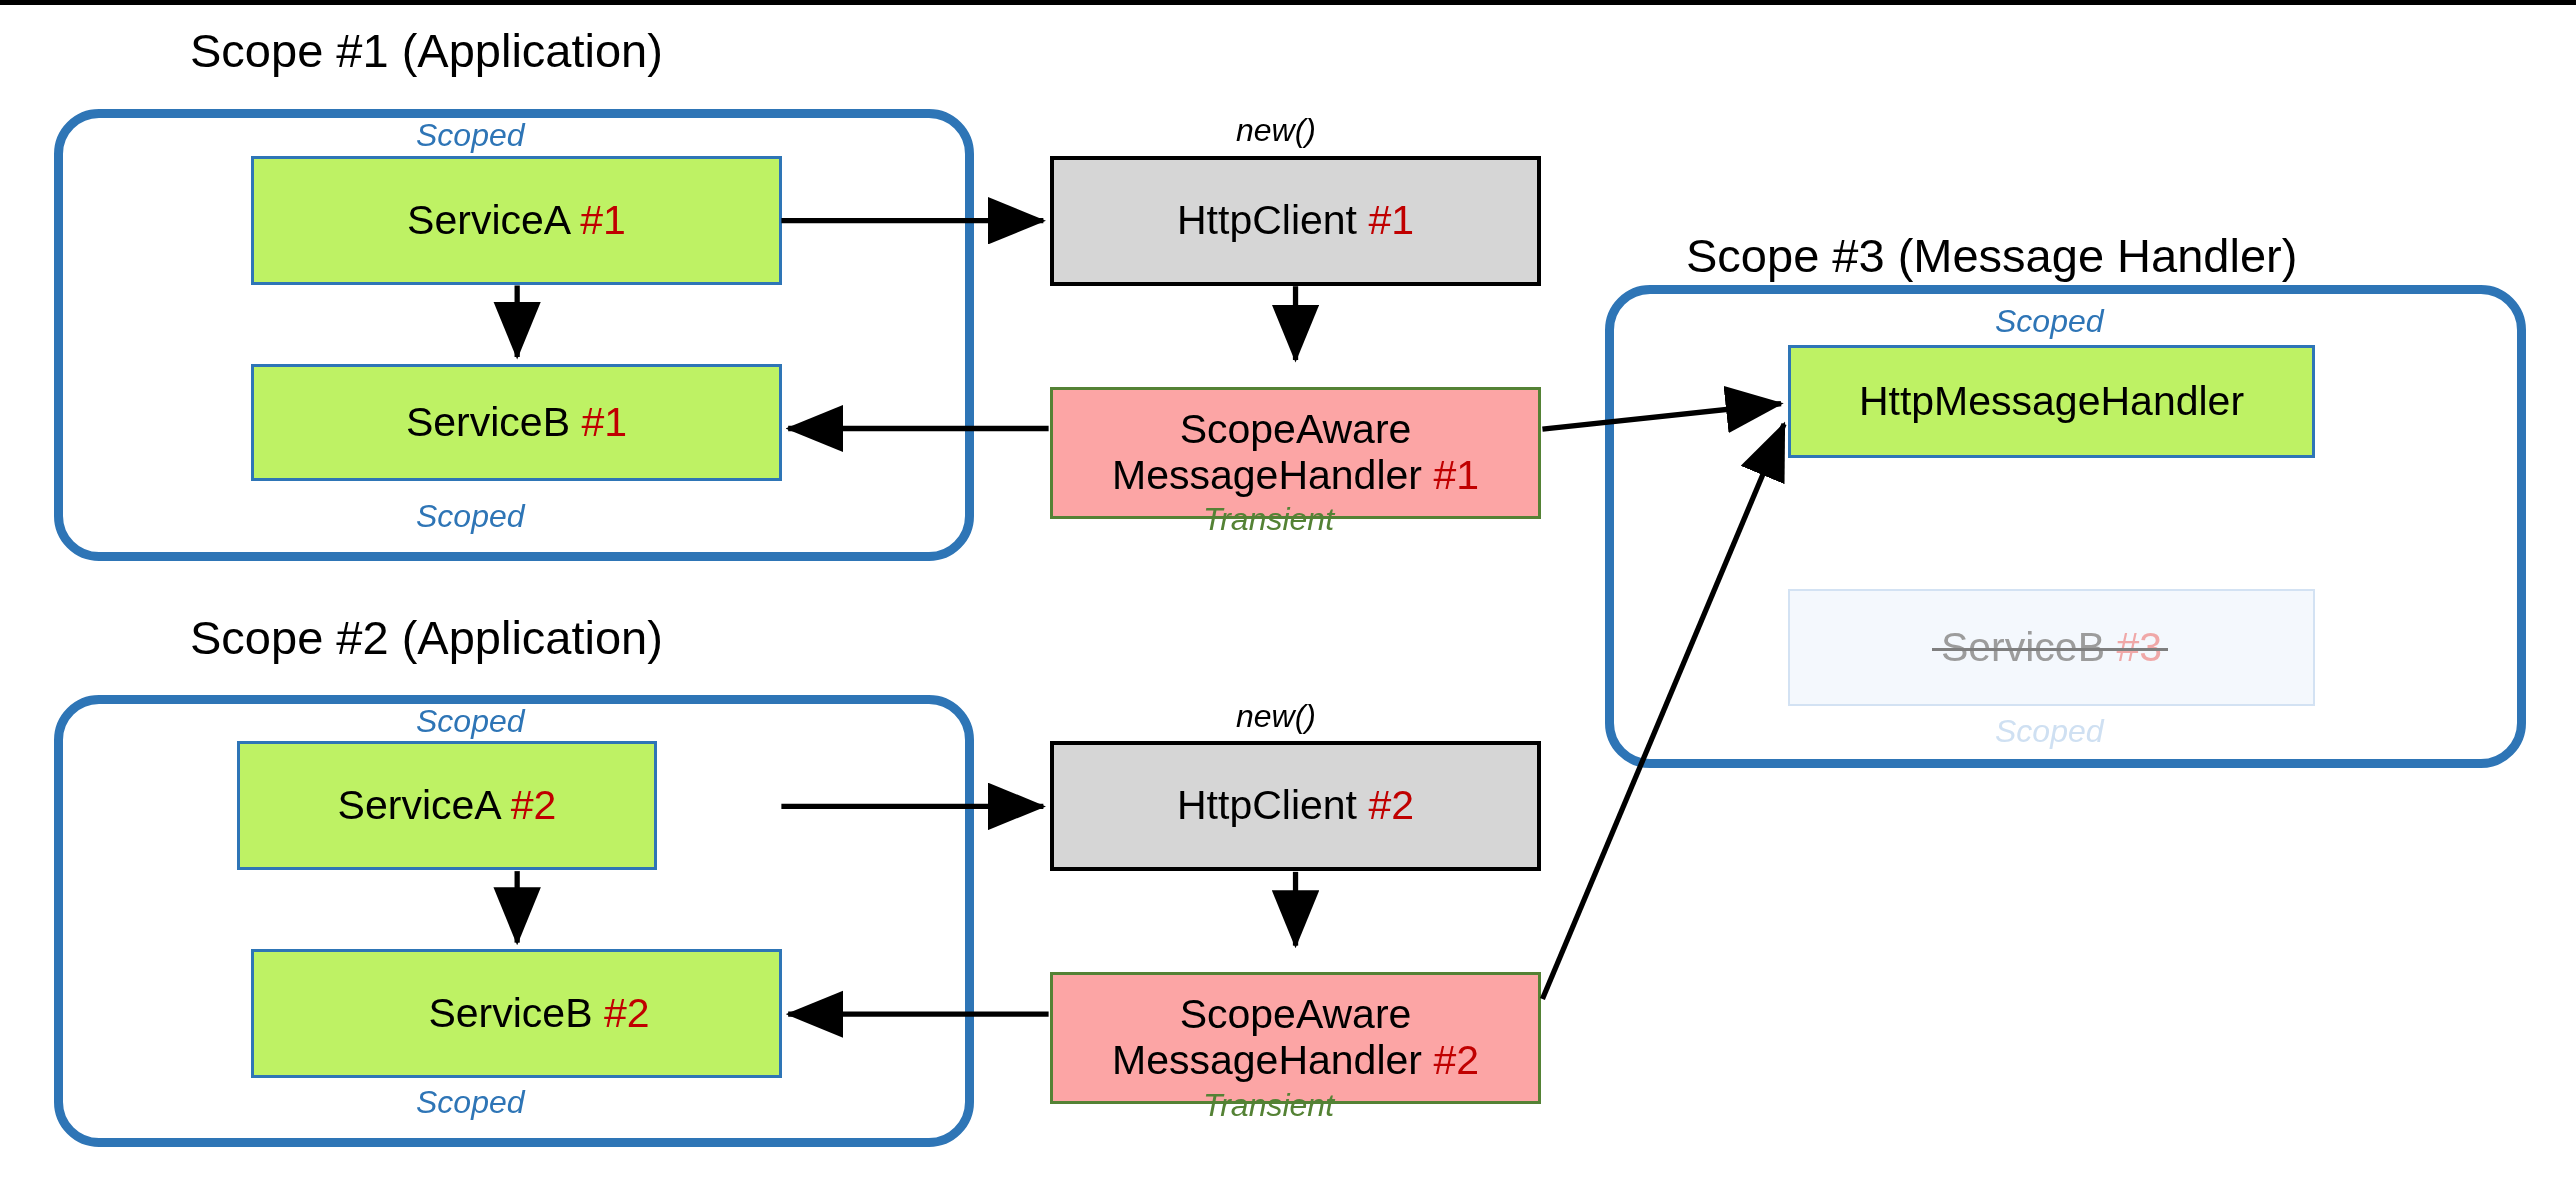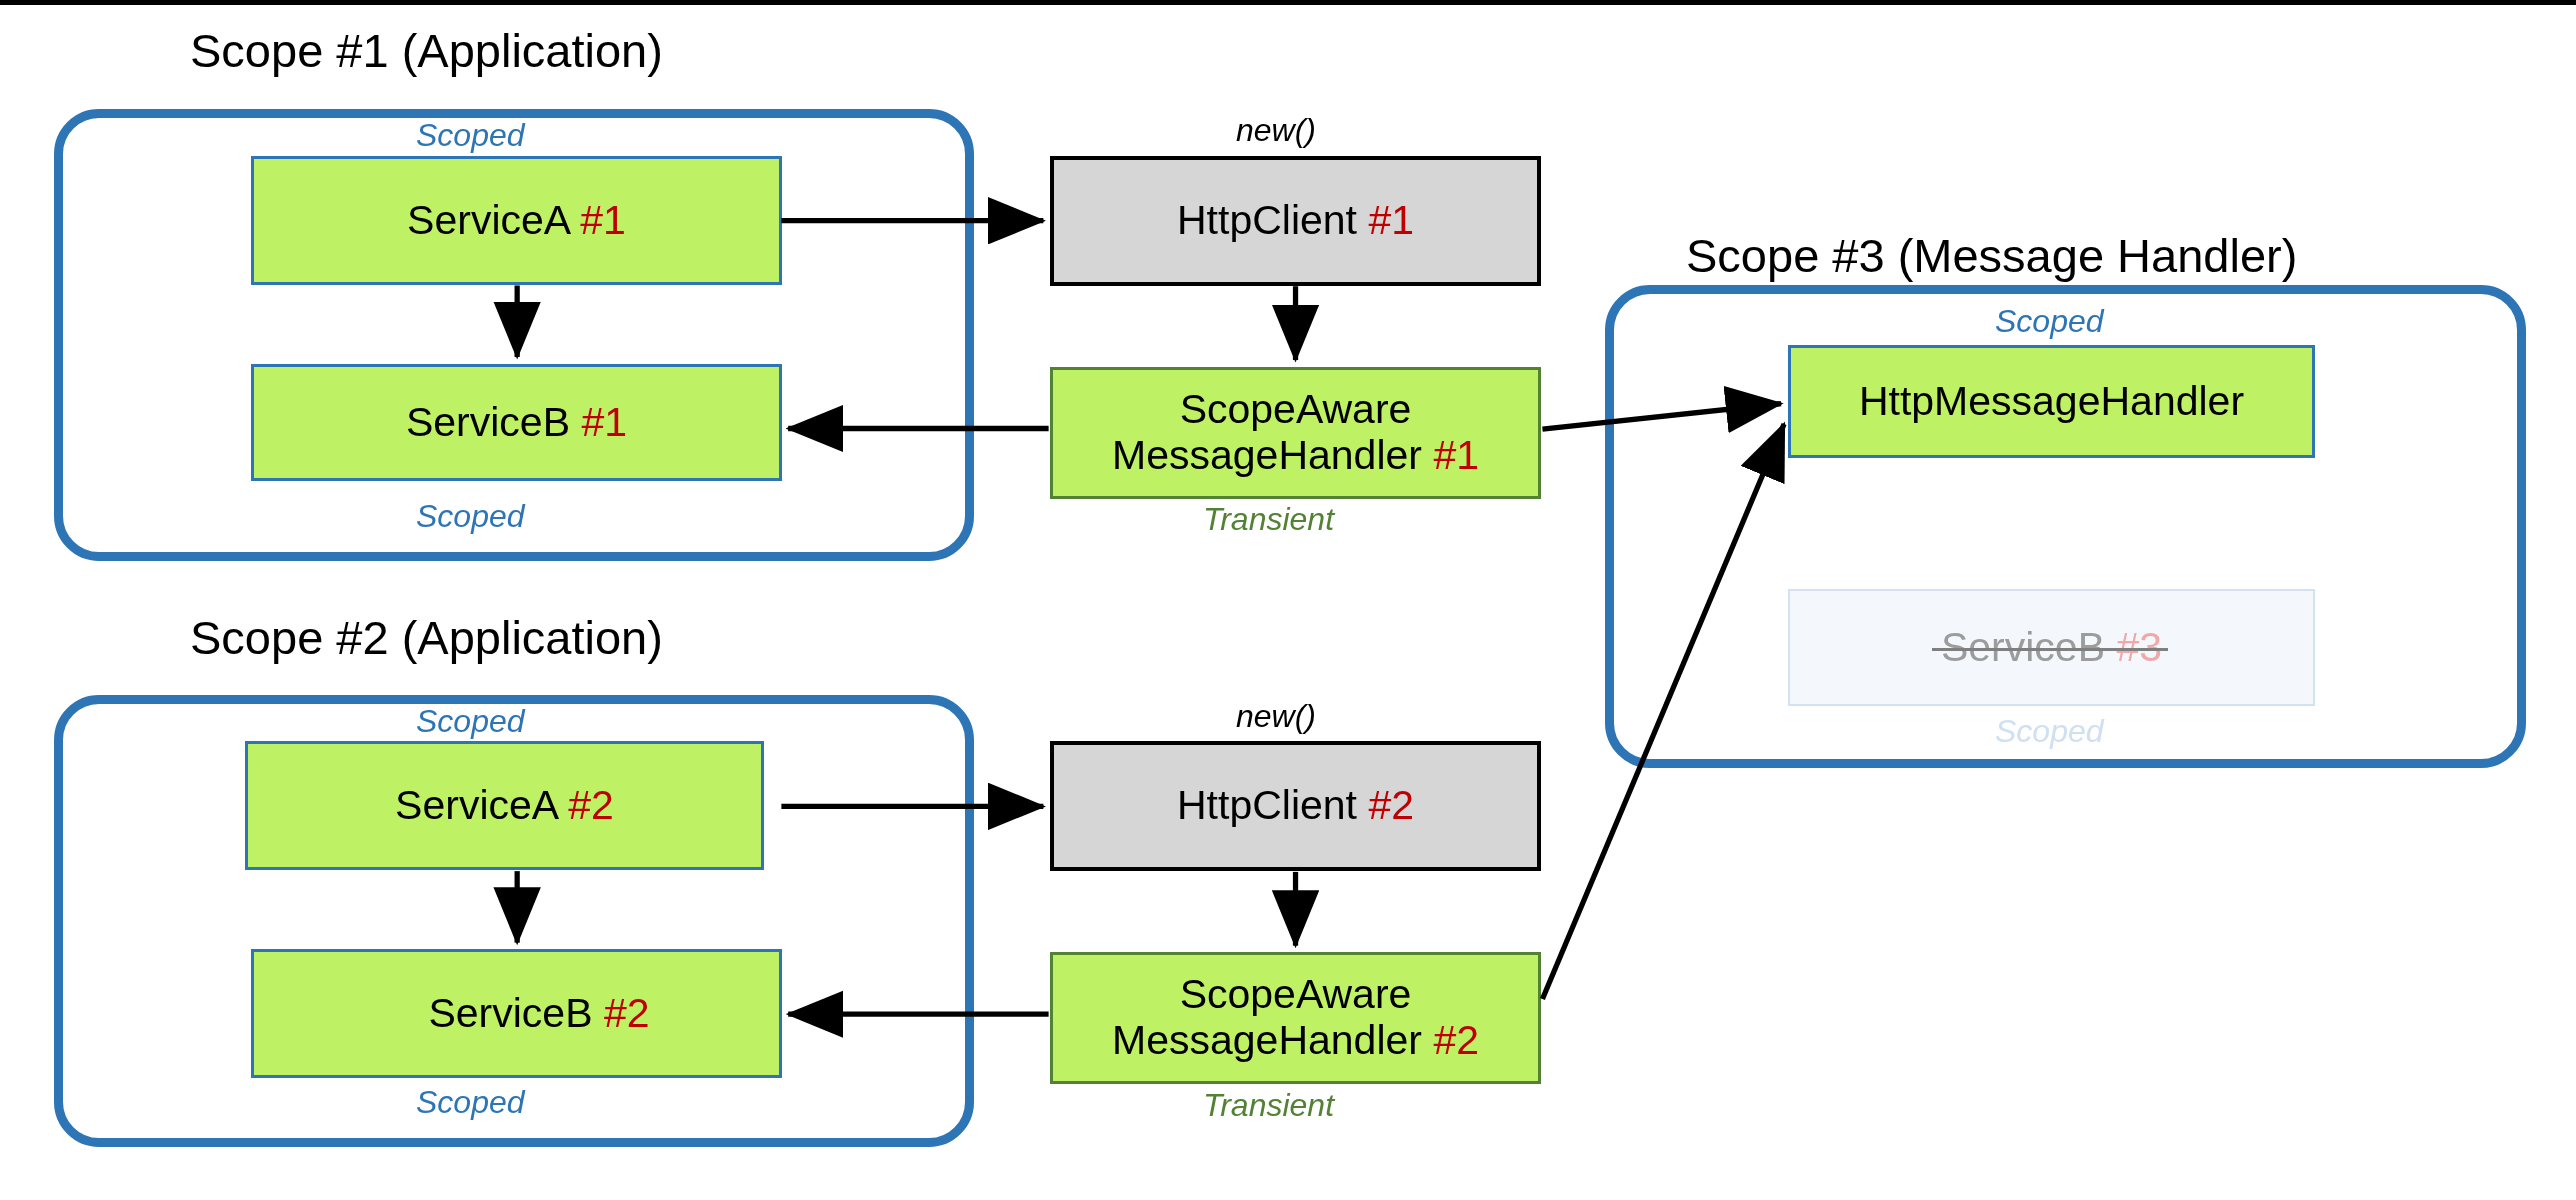--- a/index.html
+++ b/index.html
@@ -46,22 +46,23 @@
   }
   .node.blue {
     background: #bef264;
     border: 3px solid #2E75B6;
   }
   .node.gray {
     background: #D6D6D6;
     border: 4.5px solid #000000;
   }
   .node.green {
-    background: #bef264;
+    background: #fca5a5;
     border: 3px solid #548235;
+    margin-top: 20px;
   }
   .node.ghost {
     background: #F4F8FD;
     border: 2.3px solid #D3E2F3;
   }
   .num-red { color: #C00000; }
   .node .label-lines { display: block; }
 
   
   .caption {
@@ -168,21 +169,21 @@
     </span>
   </div>
 
   <div class="caption ghost" style="left:1995px; top:715px;">Scoped</div>
 
   <div class="scope-title" style="left:190px; top:614px;">Scope #2 (Application)</div>
   <div class="scope-box" style="left:54px; top:695px; width:920px; height:452px;"></div>
 
   <div class="caption blue" style="left:416px; top:705px;">Scoped</div>
 
-  <div class="node blue" style="left:245px; top:741px; width:519px; height:129px;">
+  <div class="node blue" style="left:237px; top:741px; width:420px; height:129px;">
     <span class="label-lines">
       <span>ServiceA</span>
       <span class="num-red">#2</span>
     </span>
   </div>
 
   <div class="node blue" style="left:251px; top:949px; width:531px; height:129px;padding-left:45px;">
     <span class="label-lines">
       <span>ServiceB</span>
       <span class="num-red">#2</span>

